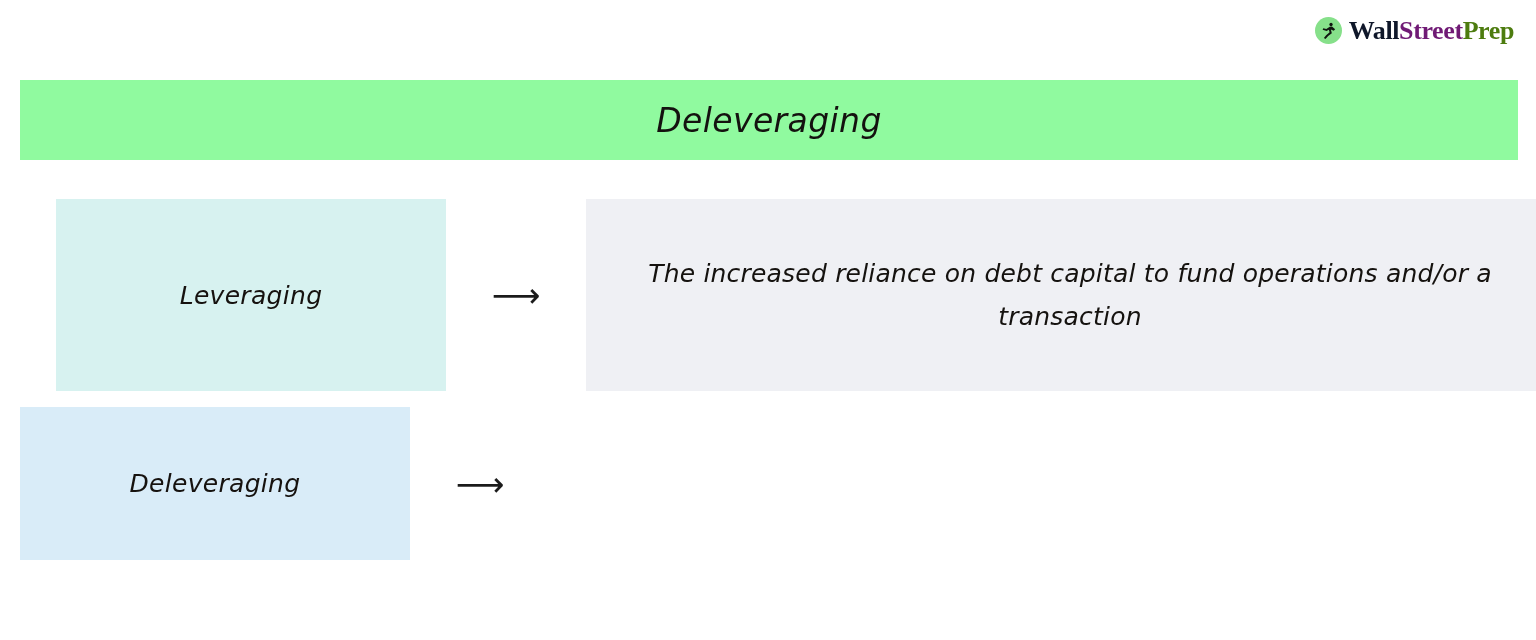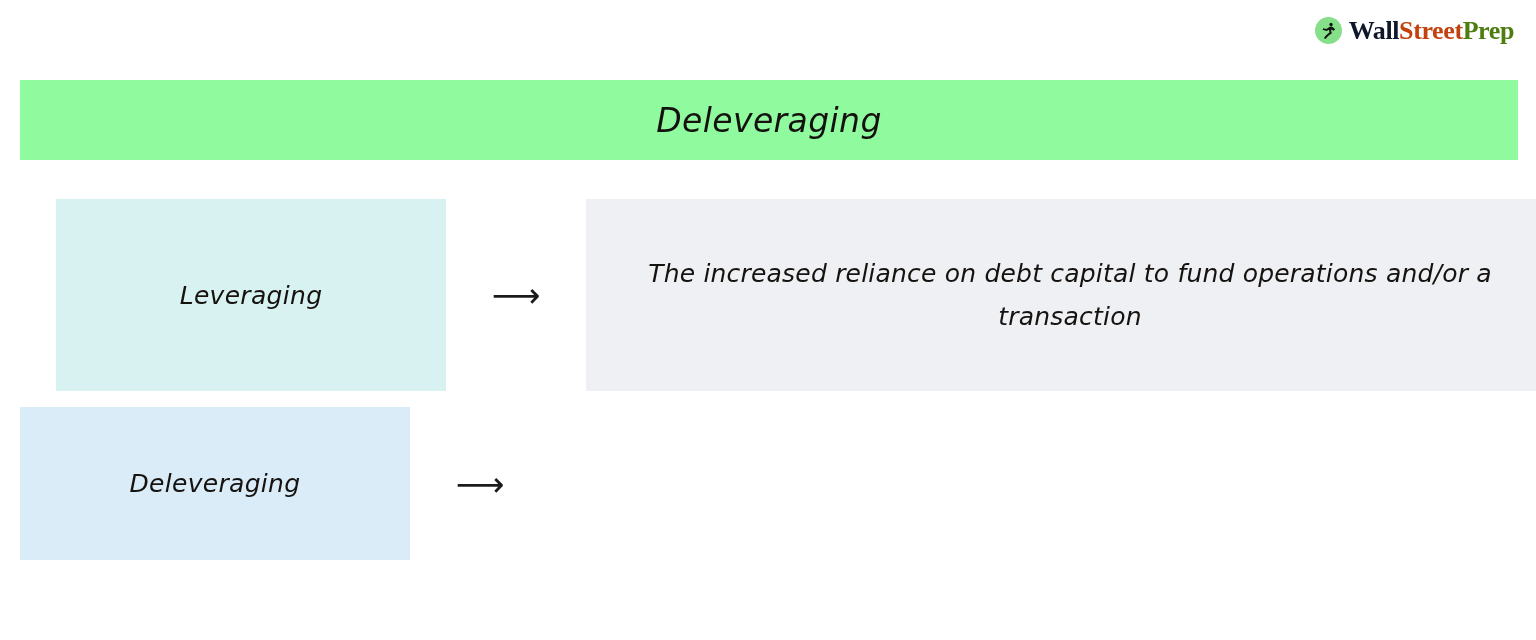--- a/index.html
+++ b/index.html
@@ -36,21 +36,21 @@
     flex: 0 0 auto;
   }
   .logo-text {
     font-family: "Liberation Serif", "DejaVu Serif", serif;
     font-size: 26px;
     font-weight: 700;
     letter-spacing: -0.4px;
     line-height: 1;
   }
   .logo-text .wall { color: #0f172a; }
-  .logo-text .street { color: #c2410c; }
+  .logo-text .street { color: #701a75; }
   .logo-text .prep { color: #4d7c0f; }
 
   
   .banner {
     position: absolute;
     left: 20px;
     top: 80px;
     width: 1498px;
     height: 80px;
     background: #90fa9f;

